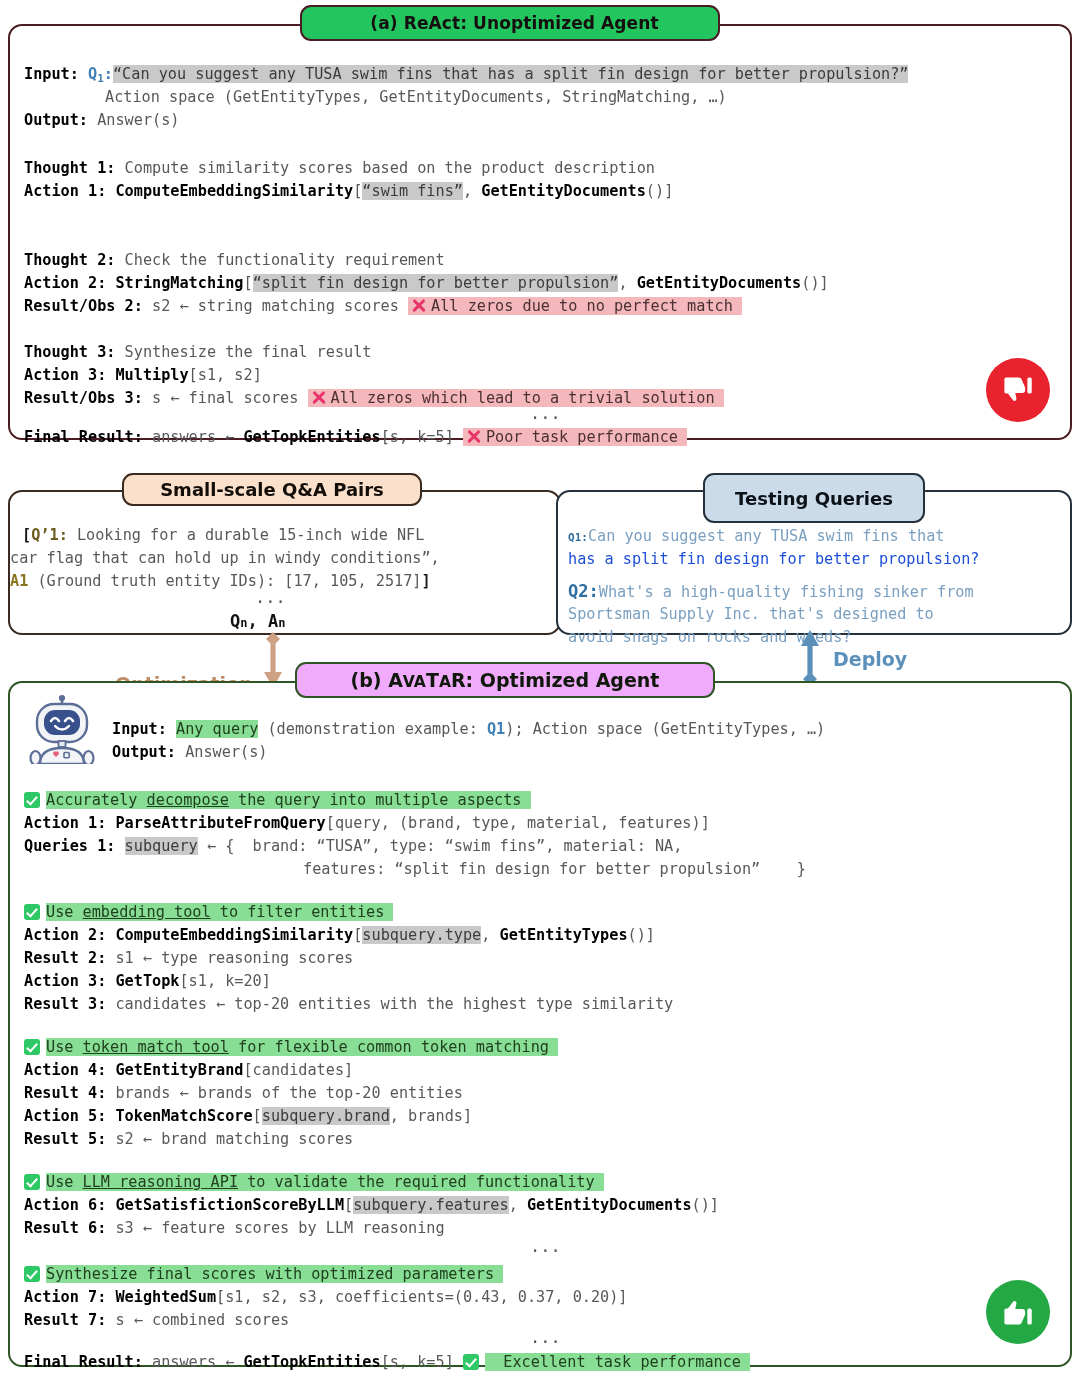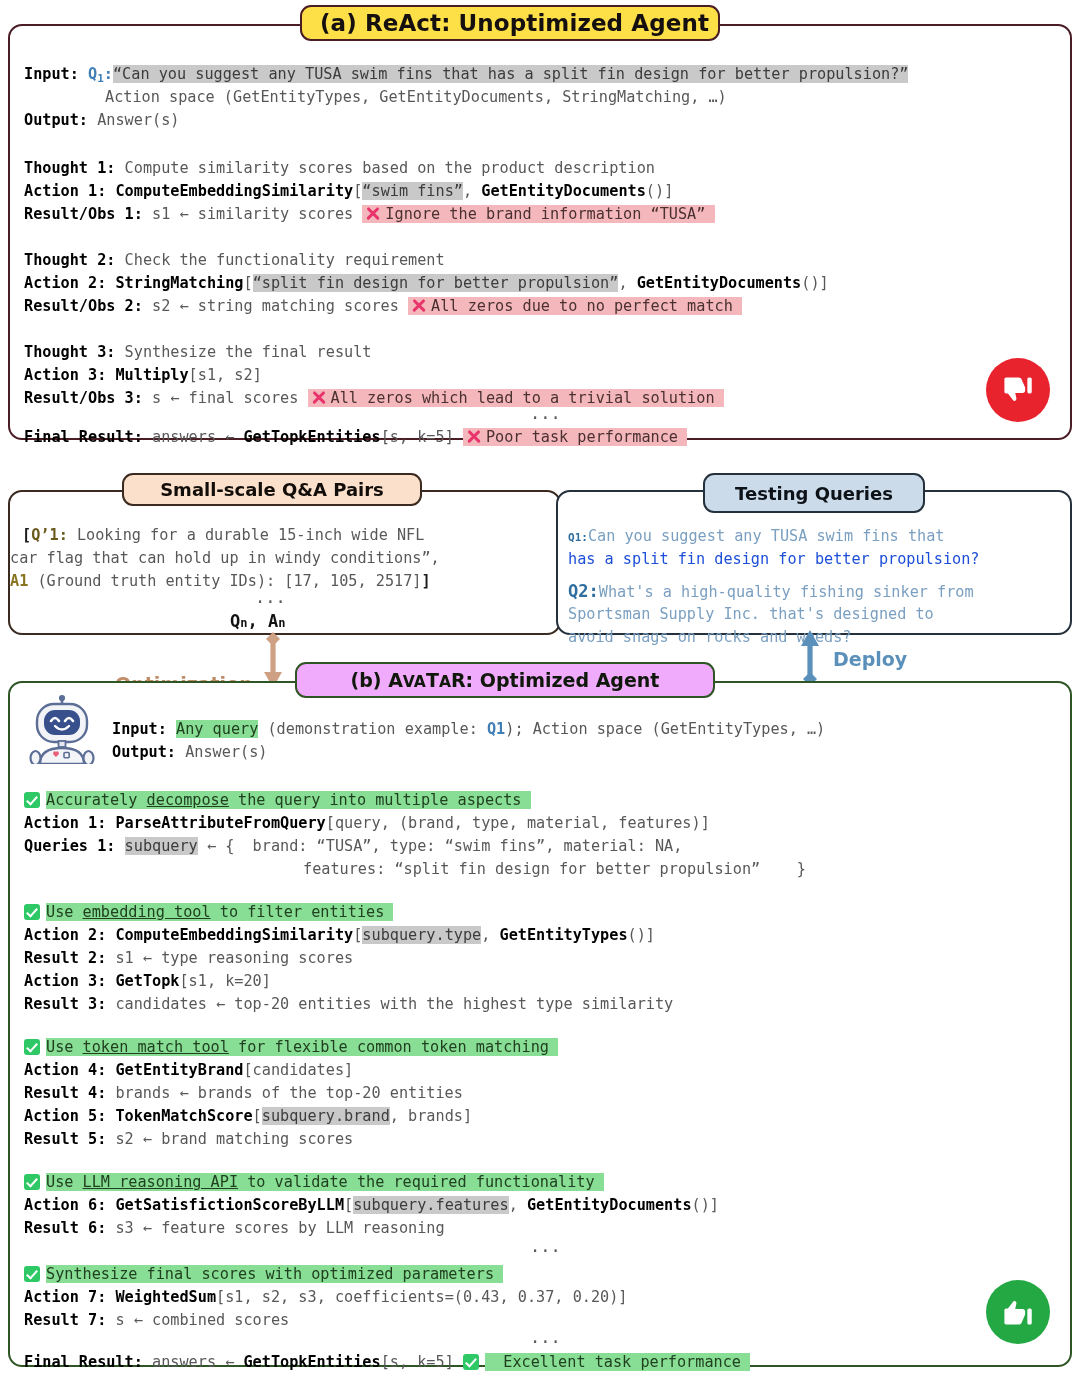--- a/index.html
+++ b/index.html
@@ -28,22 +28,22 @@
     position: absolute;
     border-radius: 11px;
     font-family: "DejaVu Sans", sans-serif;
     font-weight: bold;
     text-align: center;
     white-space: nowrap;
     display: flex; align-items: center; justify-content: center;
     z-index: 5;
   }
   .chip-react {
-    background: #fde047; border: 2.5px solid #4a1c23; color: #15100f;
-    font-size: 23px; letter-spacing: .1px; padding-left: 9px;
+    background: #22c55e; border: 2.5px solid #4a1c23; color: #15100f;
+    font-size: 17px; letter-spacing: .1px; padding-left: 9px;
   }
   .chip-avatar {
     background: #f0abfc; border: 2.5px solid #2f5525; color: #10180c;
     font-size: 19px;
   }
   .chip-qa {
     background: #fbe1cc; border: 2px solid #3a2a20; color: #120d09;
     font-size: 18px;
   }
   .chip-tq {
@@ -128,21 +128,20 @@
   <div class="panel panel-react" style="left:8px; top:24px; width:1064px; height:416px;"></div>
 
   <div class="row code" style="left:24px; top:48px;"><span class="b">Input:</span><span> </span><span class="q-blue"><span>Q</span><span style="font-size:11px; vertical-align:-3px;">1</span><span>:</span></span><span class="hl-gray">“Can you suggest any TUSA swim fins that has a split fin design for better propulsion?”</span></div>
 
   <div class="row code" style="left:105px; top:71px;"><span>Action space (GetEntityTypes, GetEntityDocuments, StringMatching, …)</span></div>
 
   <div class="row code" style="left:24px; top:94px;"><span class="b">Output:</span><span> </span><span>Answer(s)</span></div>
 
   <div class="row code" style="left:24px; top:142px;"><span class="b">Thought 1:</span><span> </span><span>Compute similarity scores based on the product description</span></div>
   <div class="row code" style="left:24px; top:165px;"><span class="b">Action 1:</span><span> </span><span class="b">ComputeEmbeddingSimilarity</span><span>[</span><span class="hl-gray">“swim fins”</span><span>, </span><span class="b">GetEntityDocuments</span><span>()]</span></div>
-  <div class="row code" style="left:24px; top:188px;"><span class="b">Result/Obs 1:</span><span> </span><span>s1 ← similarity scores</span><span> </span><span class="hl-red"><span class="xmark"></span><span>Ignore the brand information “TUSA”</span><span>&nbsp;</span></span></div>
 
   <div class="row code" style="left:24px; top:234px;"><span class="b">Thought 2:</span><span> </span><span>Check the functionality requirement</span></div>
   <div class="row code" style="left:24px; top:257px;"><span class="b">Action 2:</span><span> </span><span class="b">StringMatching</span><span>[</span><span class="hl-gray">“split fin design for better propulsion”</span><span>, </span><span class="b">GetEntityDocuments</span><span>()]</span></div>
   <div class="row code" style="left:24px; top:280px;"><span class="b">Result/Obs 2:</span><span> </span><span>s2 ← string matching scores</span><span> </span><span class="hl-red"><span class="xmark"></span><span>All zeros due to no perfect match</span><span>&nbsp;</span></span></div>
 
   <div class="row code" style="left:24px; top:326px;"><span class="b">Thought 3:</span><span> </span><span>Synthesize the final result</span></div>
   <div class="row code" style="left:24px; top:349px;"><span class="b">Action 3:</span><span> </span><span class="b">Multiply</span><span>[</span><span>s1, s2</span><span>]</span></div>
   <div class="row code" style="left:24px; top:372px;"><span class="b">Result/Obs 3:</span><span> </span><span>s ← final scores</span><span> </span><span class="hl-red"><span class="xmark"></span><span>All zeros which lead to a trivial solution</span><span>&nbsp;</span></span></div>
 
   <div class="row code dots" style="left:530px; top:392px; font-size:17px;">···</div>
@@ -165,21 +164,21 @@
   <div class="row code" style="left:22px; top:509px;"><span class="b blk">[</span><span class="b" style="color:#6b5a1e;"><span>Q</span><span>’</span><span>1</span><span>:</span></span><span> Looking for a durable 15-inch wide NFL</span></div>
 
   <div class="row code" style="left:10px; top:532px;"><span>car flag that can hold up in windy conditions”,</span></div>
 
   <div class="row code" style="left:10px; top:555px;"><span class="b" style="color:#8a7420;"><span>A</span><span>1</span></span><span> (Ground truth entity IDs): [17, 105, 2517]</span><span class="b blk">]</span></div>
 
   <div class="row code dots" style="left:255px; top:576px; font-size:17px;">···</div>
 
   <div class="row" style="left:230px; top:596px; font-family:'DejaVu Sans Mono',monospace; font-size:17px; font-weight:bold; color:#111;"><span>Q</span><span style="font-size:12px;">n</span><span>, </span><span>A</span><span style="font-size:12px;">n</span></div>
 
-  <div class="chip chip-tq" style="left:703px; top:473px; width:222px; height:40px;align-items:center;">
+  <div class="chip chip-tq" style="left:703px; top:473px; width:222px; height:50px;align-items:center;">
     <span>Testing Queries</span>
   </div>
 
   <div class="panel panel-tq" style="left:556px; top:490px; width:516px; height:145px;"></div>
 
   <div class="row code" style="left:568px; top:510px; color:#7a9fc0;"><span class="b" style="color:#2f6d9e; font-size:11px;"><span>Q</span><span>1</span><span>:</span></span><span>Can you suggest any TUSA swim fins that</span></div>
   <div class="row code" style="left:568px; top:533px; color:#1d4ed8;"><span>has a split fin design for better propulsion?</span></div>
 
   <div class="row code" style="left:568px; top:565px; color:#7a9fc0;"><span class="b" style="color:#2f6d9e; font-size:17px;"><span>Q</span><span>2</span><span>:</span></span><span>What's a high-quality fishing sinker from</span></div>
   <div class="row code" style="left:568px; top:588px; color:#7a9fc0;"><span>Sportsman Supply Inc. that's designed to</span></div>

